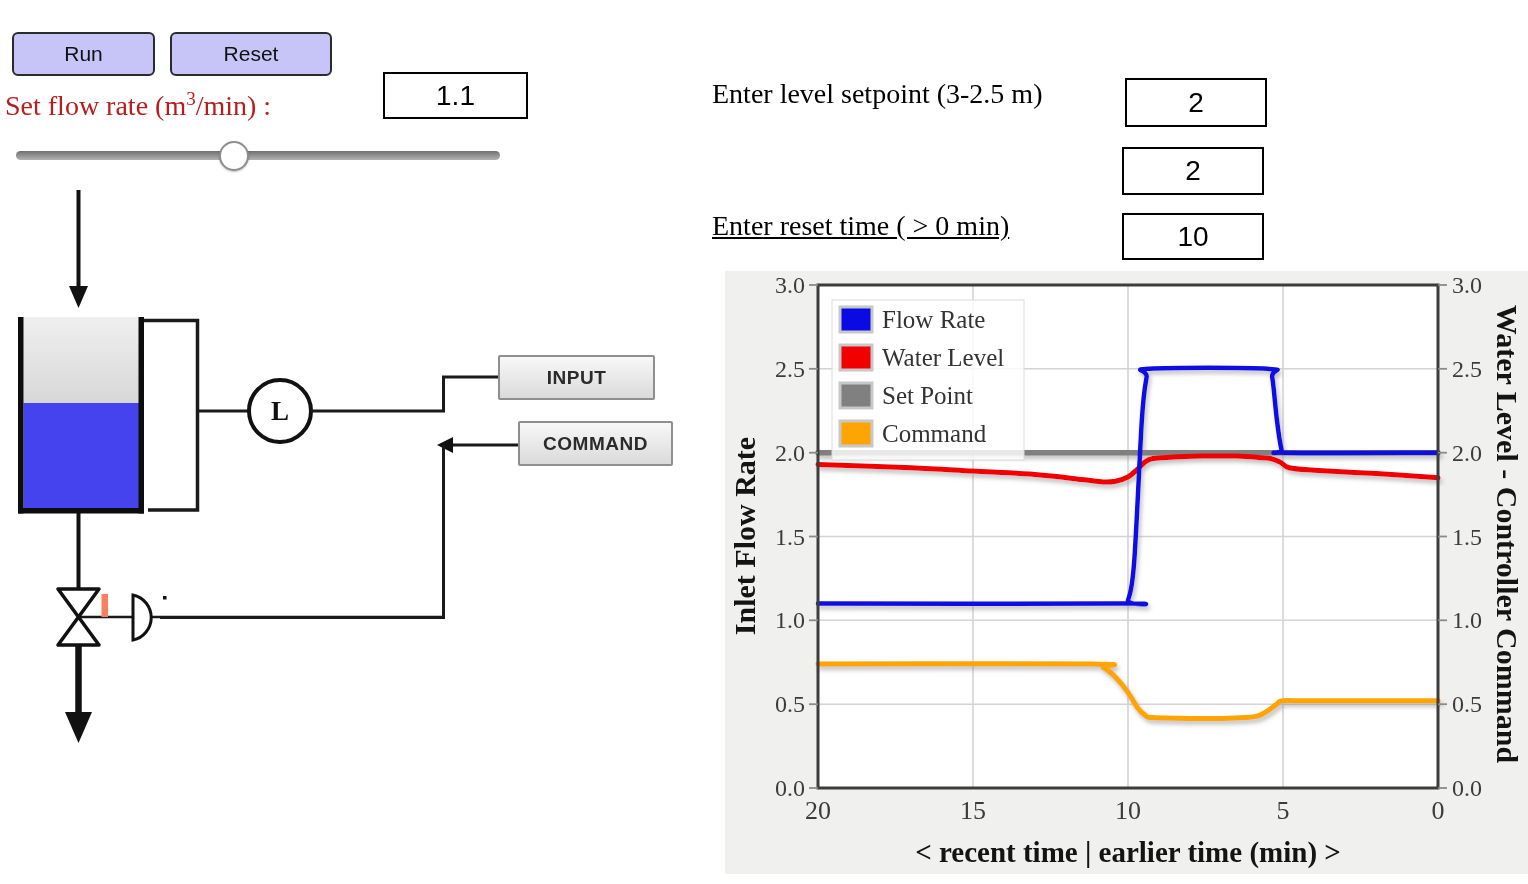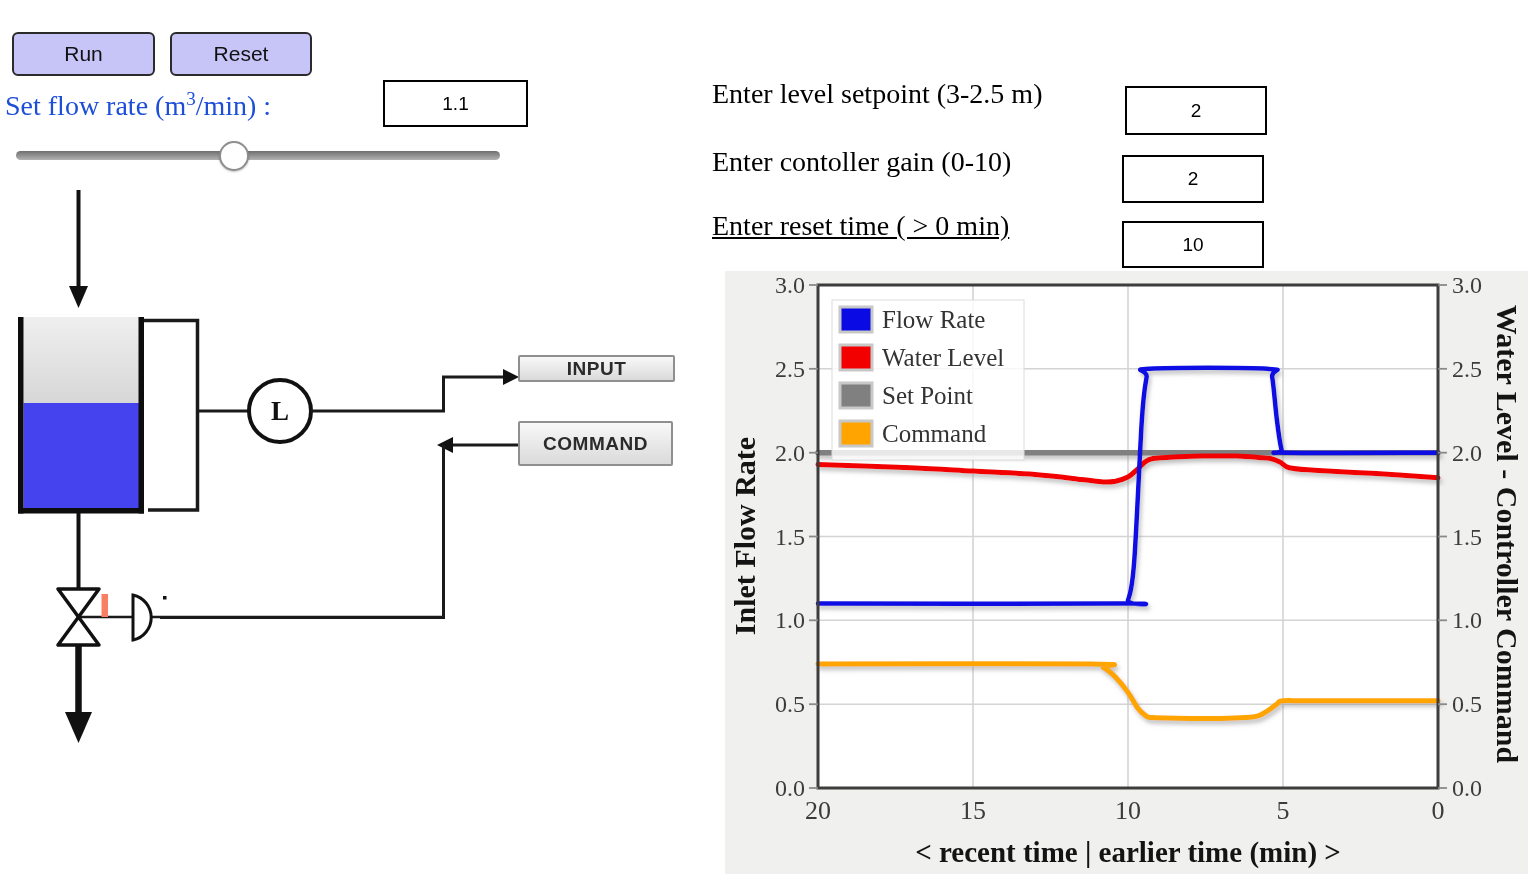--- a/index.html
+++ b/index.html
@@ -2,35 +2,35 @@
 <html><head>
 <meta charset="utf-8">
 <style>
   html,body{margin:0;padding:0;background:#fff;}
   #app{position:relative;width:1528px;height:884px;background:#ffffff;overflow:hidden;
        font-family:"Liberation Sans",sans-serif;}
   .btn{position:absolute;top:20px;height:44px;background:#c7c4f8;border:2px solid #2b2b2b;
        border-radius:6px;font-size:21px;color:#111;display:flex;align-items:center;justify-content:center;
        box-sizing:border-box;cursor:pointer;margin-top:12px;}
   #run-btn{left:12px;width:143px;}
-  #reset-btn{left:170px;width:142px;}
+  #reset-btn{left:170px;width:162px;}
   .serif{font-family:"Liberation Serif",serif;}
-  #flow-label{position:absolute;left:5px;top:88px;font-size:28px;color:#1d4ed8;}
+  #flow-label{position:absolute;left:5px;top:88px;font-size:28px;color:#b91c1c;}
   #flow-label sup{font-size:19px;}
   .valuebox{position:absolute;background:#fff;border:2.5px solid #000;box-sizing:border-box;
-       display:flex;align-items:center;justify-content:center;font-size:19px;color:#000;margin-top:8px;}
+       display:flex;align-items:center;justify-content:center;font-size:28px;color:#000;}
   #flow-value{left:383px;top:72px;width:145px;height:47px;}
   #slider-track{position:absolute;left:16px;top:151px;width:484px;height:9px;border-radius:5px;
        background:linear-gradient(180deg,#6f6f6f,#b3b3b3);}
   #slider-thumb{position:absolute;top:141px;width:30px;height:30px;border-radius:50%;
        background:#fff;border:2px solid #8e8e8e;box-sizing:border-box;box-shadow:0 1px 2px rgba(0,0,0,.25);}
   .iobox{position:absolute;background:linear-gradient(180deg,#f8f8f8,#dadada);border:2px solid #8f8f8f;
        border-radius:2px;box-sizing:border-box;display:flex;align-items:center;justify-content:center;
        font-size:19px;font-weight:600;letter-spacing:.5px;color:#2b2b2b;}
-  #input-box{left:518px;top:355px;width:157px;height:27px;}
+  #input-box{left:498px;top:355px;width:157px;height:45px;}
   #command-box{left:518px;top:421px;width:155px;height:45px;}
   .settings-label{position:absolute;left:712px;font-size:28px;color:#000;white-space:nowrap;}
   #svg-diagram{position:absolute;left:0;top:0;pointer-events:none;}
   #svg-chart{position:absolute;left:725px;top:266px;}
   text{font-family:"Liberation Serif",serif;}
 </style>
 </head>
 <body>
 
 <div id="app">
@@ -99,21 +99,20 @@
       <line x1="78.5" y1="645" x2="78.5" y2="716" stroke="#111" stroke-width="6.5"></line>
       <polygon points="65,712 92,712 78.5,743" fill="#111"></polygon>
     </g>
   </svg>
 
   <div id="input-box" class="iobox">INPUT</div>
   <div id="command-box" class="iobox">COMMAND</div>
 
   <div class="settings-label serif" style="top:78px;">Enter level setpoint (3-2.5 m)</div>
   <div class="valuebox" style="left:1125px;top:78px;width:142px;height:49px;">2</div>
-  <div class="settings-label serif" style="top:146px;">Enter contoller gain (0-10)</div>
   <div class="valuebox" style="left:1122px;top:147px;width:142px;height:48px;">2</div>
   <div class="settings-label serif" style="top:210px;text-decoration:underline;">Enter reset time ( &gt; 0 min)</div>
   <div class="valuebox" style="left:1122px;top:213px;width:142px;height:47px;">10</div>
 
   <svg id="svg-chart" width="803" height="618" viewBox="0 0 803 618">
     <defs>
       <filter id="lineshadow" x="-20%" y="-20%" width="140%" height="140%">
         <feDropShadow dx="2" dy="3.5" stdDeviation="2" flood-color="#8a8a8a" flood-opacity="0.55"></feDropShadow>
       </filter>
     </defs>

